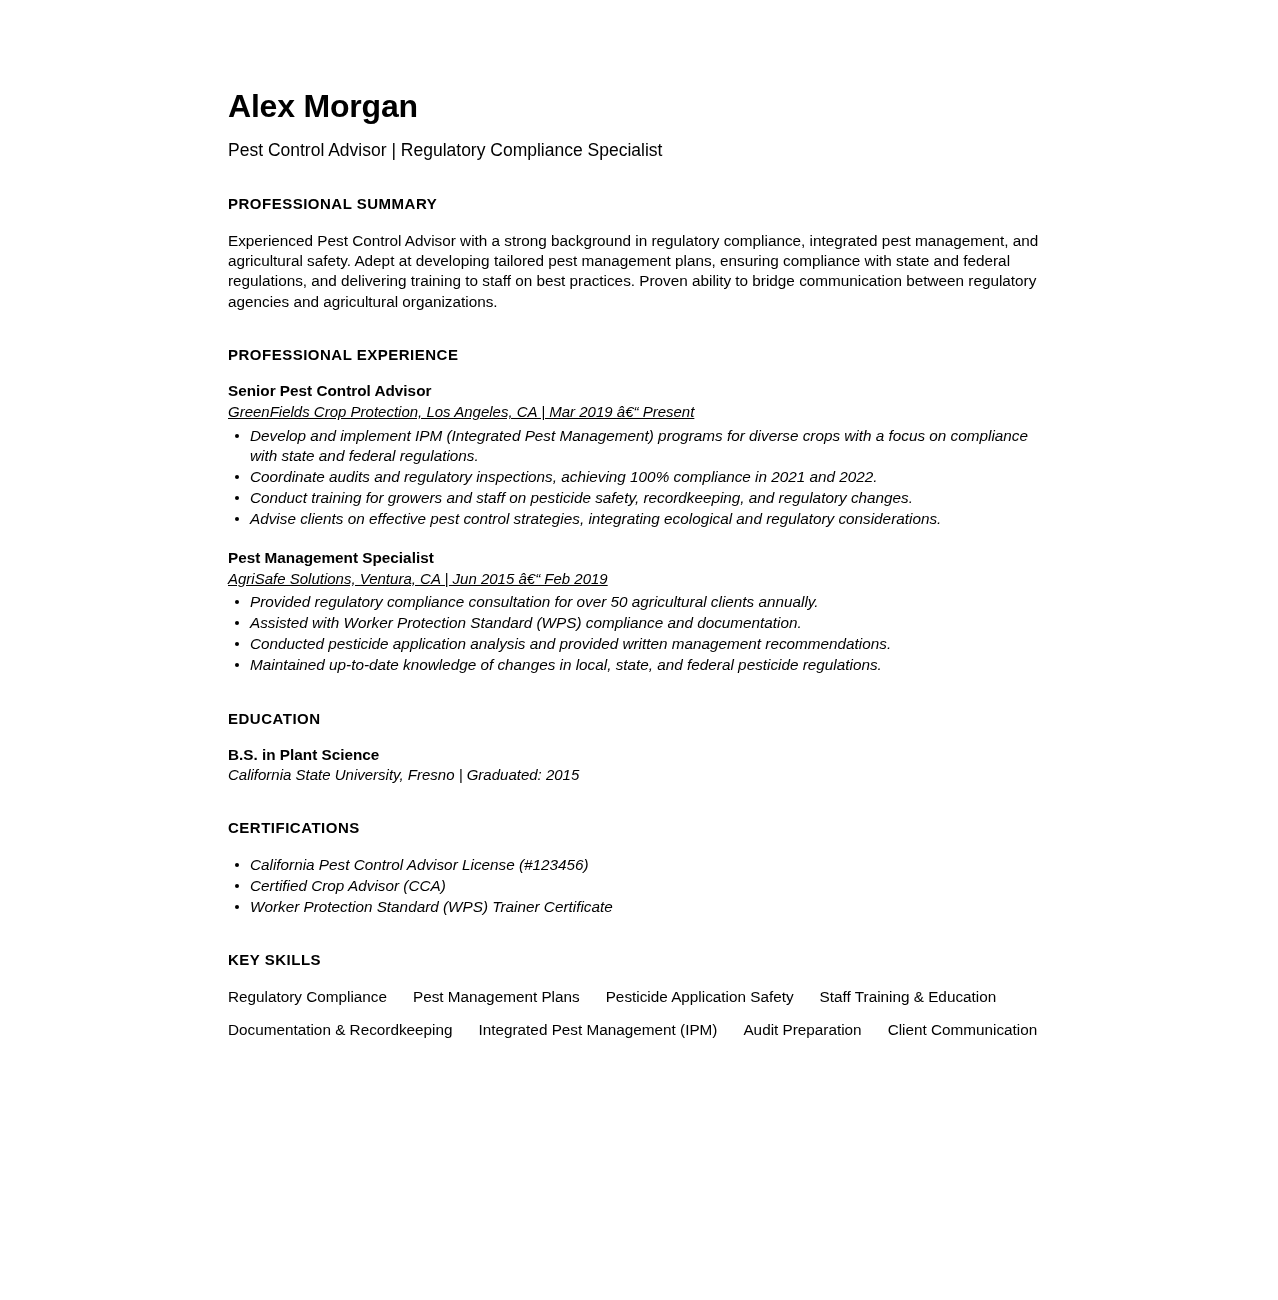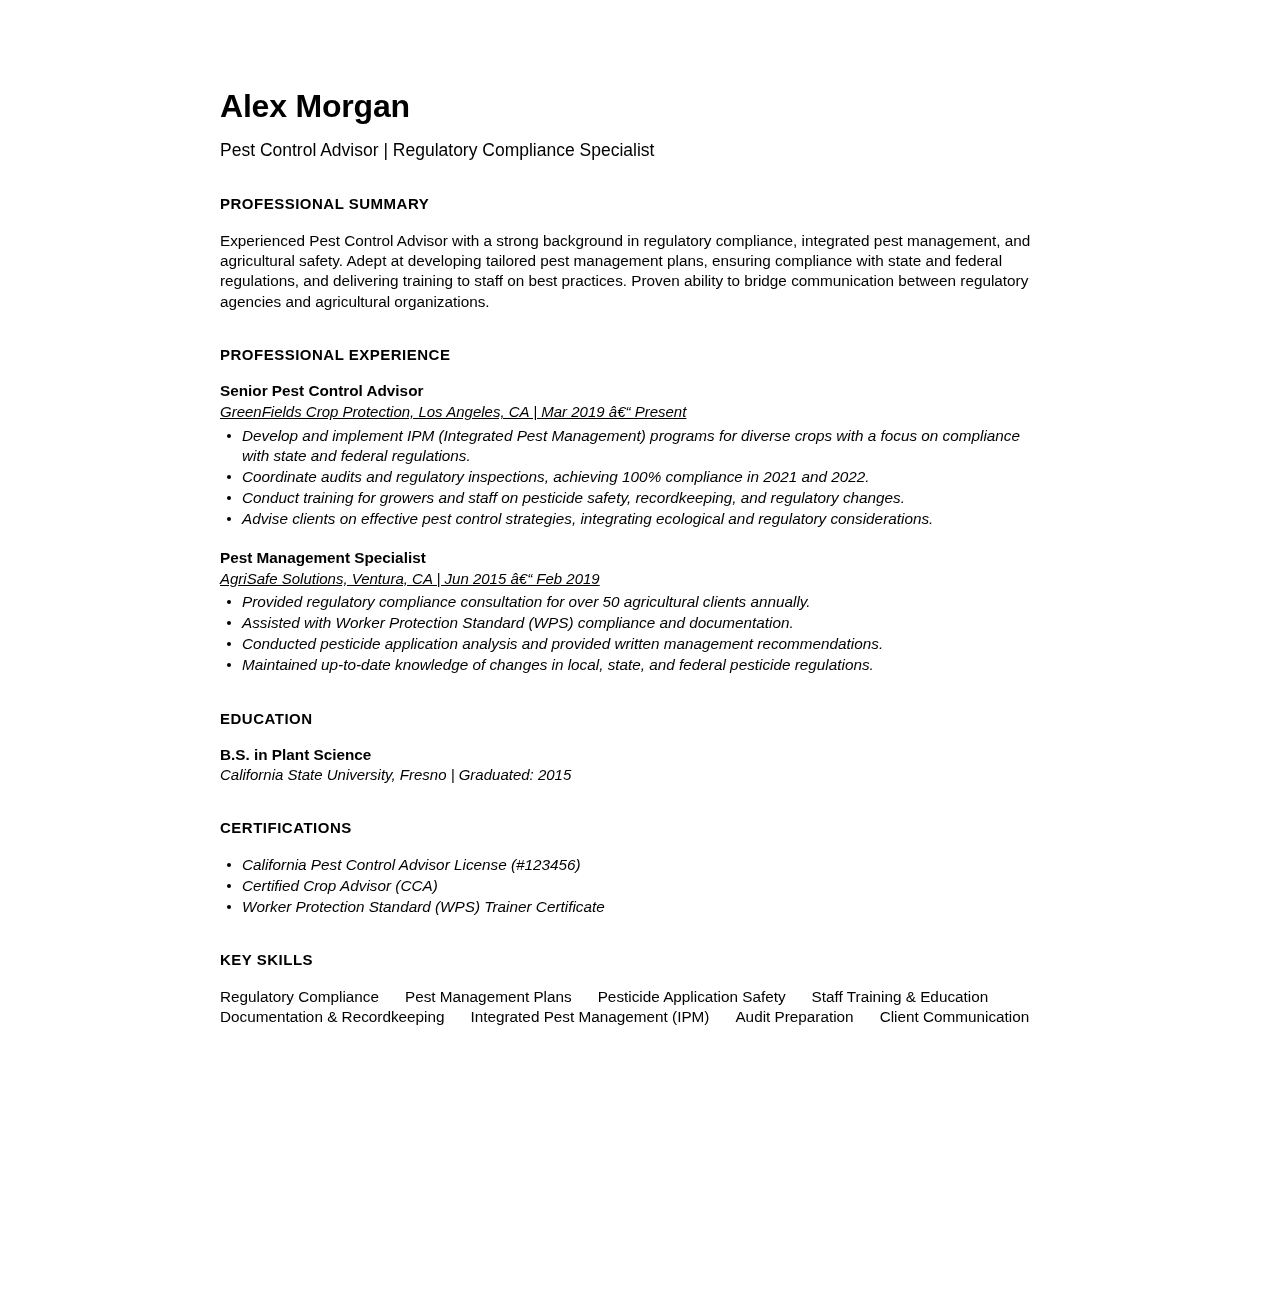--- a/index.html
+++ b/index.html
@@ -15,21 +15,21 @@
     overflow: hidden;
   }
   .page {
     position: relative;
     width: 1278px;
     height: 1300px;
     background: #ffffff;
   }
   .resume {
     position: absolute;
-    left: 220px;
+    left: 228px;
     top: 88px;
     width: 820px;
   }
 
   
   .name {
     font-size: 32px;
     font-weight: bold;
     letter-spacing: -0.2px;
     line-height: 1.18;
@@ -122,20 +122,21 @@
     font-size: 15px;
     font-style: italic;
     line-height: 1.24;
     margin: 0;
   }
 
   
   .skills-row {
     font-size: 15.3px;
     line-height: 1.3;
+    margin-bottom: 13px;
     white-space: nowrap;
   }
   .skills-row:last-child { margin-bottom: 0; }
   .skill {
     display: inline-block;
     margin-right: 26px;
   }
   .skill:last-child { margin-right: 0; }
 </style>
 </head>

